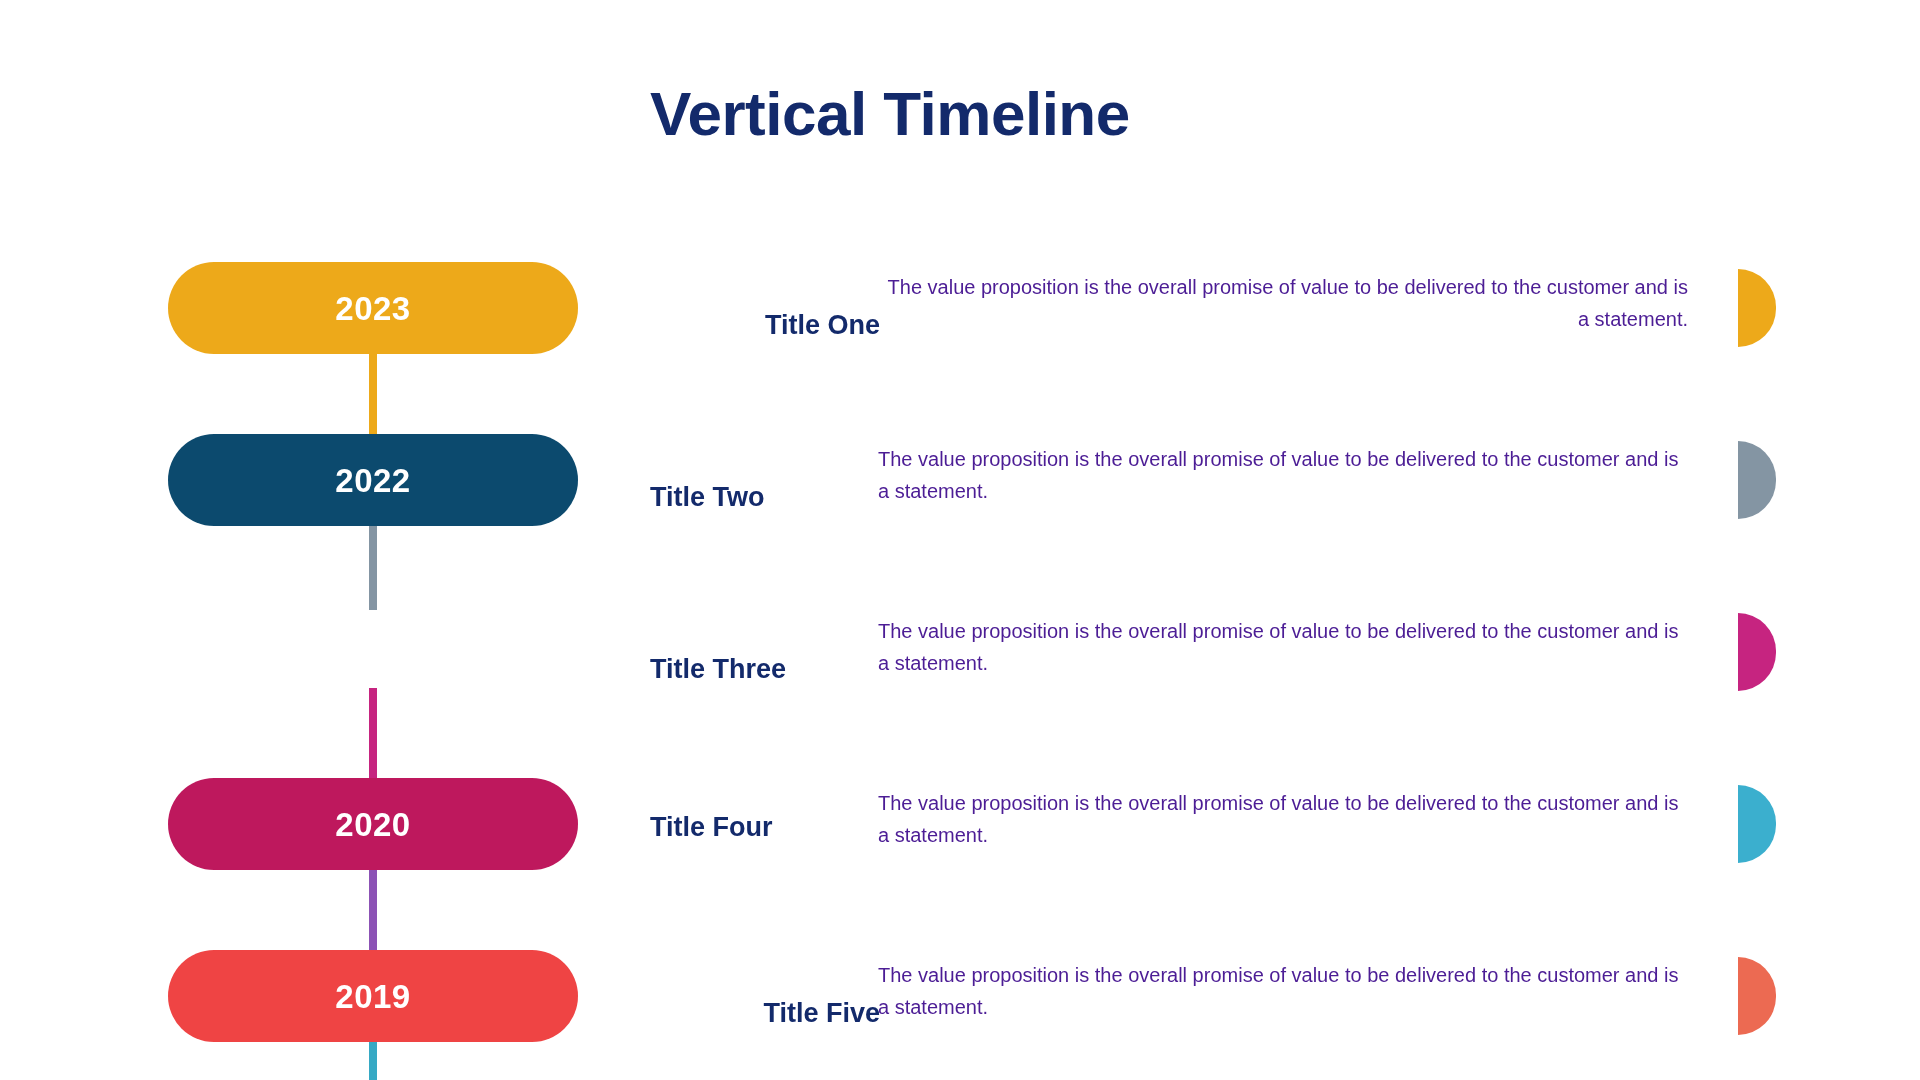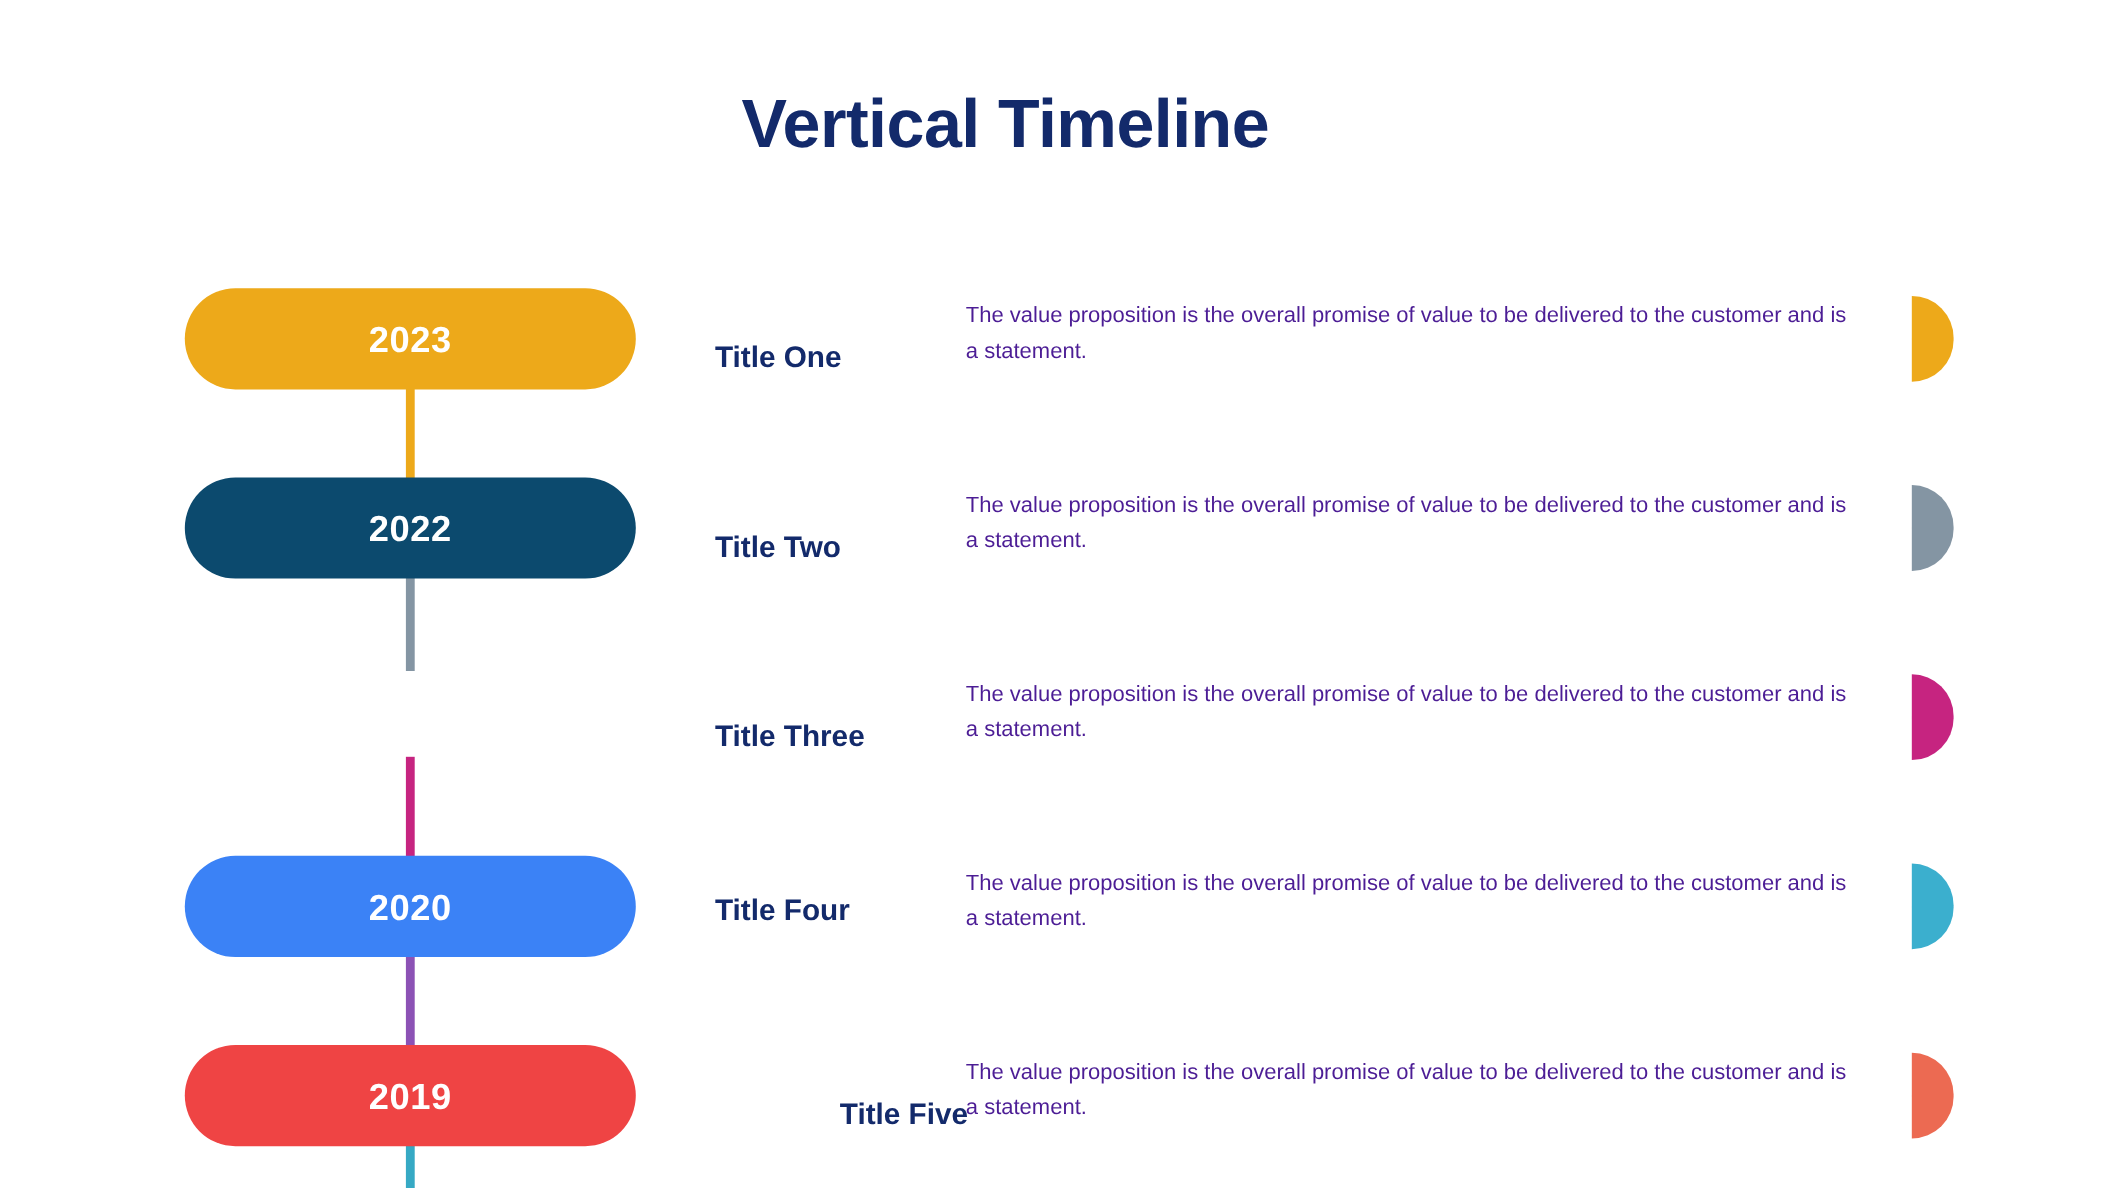--- a/index.html
+++ b/index.html
@@ -18,21 +18,20 @@
   
   .page-title {
     position:absolute;
     left:650px;
     top:78px;
     font-size:62px;
     font-weight:700;
     letter-spacing:-0.5px;
     color:#132A6B;
     white-space:nowrap;
-    margin-left:24px;
   }
 
   
   .timeline { position:absolute; left:0; top:0; width:1920px; height:1080px; }
 
   .row {
     position:absolute;
     left:0;
     width:1920px;
     height:92px;
@@ -99,21 +98,21 @@
 </style>
 </head>
 <body>
 
 <div id="stage">
 
   <div class="page-title">Vertical Timeline</div>
 
   <div class="timeline">
 
-  <div class="row" style="top: 262px;">
+  <div class="row" style="top: 262px; text-align: right;">
         <div class="connector" style="background: rgb(237, 169, 26); left: 369px; top: 82px; height: 94px;"></div>
         <div class="pill" style="background: rgb(237, 169, 26);">
           <span class="pill-year">2023</span>
         </div>
         <div class="row-title" style="top: 30px;">Title One</div>
         <div class="row-desc" style="top: 9px;">The value proposition is the overall promise of value to be delivered to the customer and is a statement.</div>
         <div class="marker" style="background: rgb(237, 169, 26); top: 7px;"></div>
       </div>
       <div class="row" style="top: 434px;">
         <div class="connector" style="background: rgb(132, 149, 163); left: 369px; top: 82px; height: 94px;"></div>
@@ -125,21 +124,21 @@
         <div class="marker" style="background: rgb(132, 149, 163); top: 7px;"></div>
       </div>
       <div class="row" style="top: 606px;">
         <div class="connector" style="background: rgb(198, 36, 128); left: 369px; top: 82px; height: 94px;"></div>
         <div class="row-title" style="top: 30px;">Title Three</div>
         <div class="row-desc" style="top: 9px;">The value proposition is the overall promise of value to be delivered to the customer and is a statement.</div>
         <div class="marker" style="background: rgb(198, 36, 128); top: 7px;"></div>
       </div>
       <div class="row" style="top: 778px;">
         <div class="connector" style="background: rgb(140, 82, 181); left: 369px; top: 82px; height: 94px;"></div>
-        <div class="pill" style="background: #3b82f6;">
+        <div class="pill" style="background: #be185d;">
           <span class="pill-year">2020</span>
         </div>
         <div class="row-title" style="top: 16px;">Title Four</div>
         <div class="row-desc" style="top: 9px;">The value proposition is the overall promise of value to be delivered to the customer and is a statement.</div>
         <div class="marker" style="background: rgb(59, 175, 206); top: 7px;"></div>
       </div>
       <div class="row" style="top: 950px;">
         <div class="connector" style="background: rgb(54, 169, 196); left: 369px; top: 82px; height: 48px;"></div>
         <div class="pill" style="background: #ef4444;">
           <span class="pill-year">2019</span>

